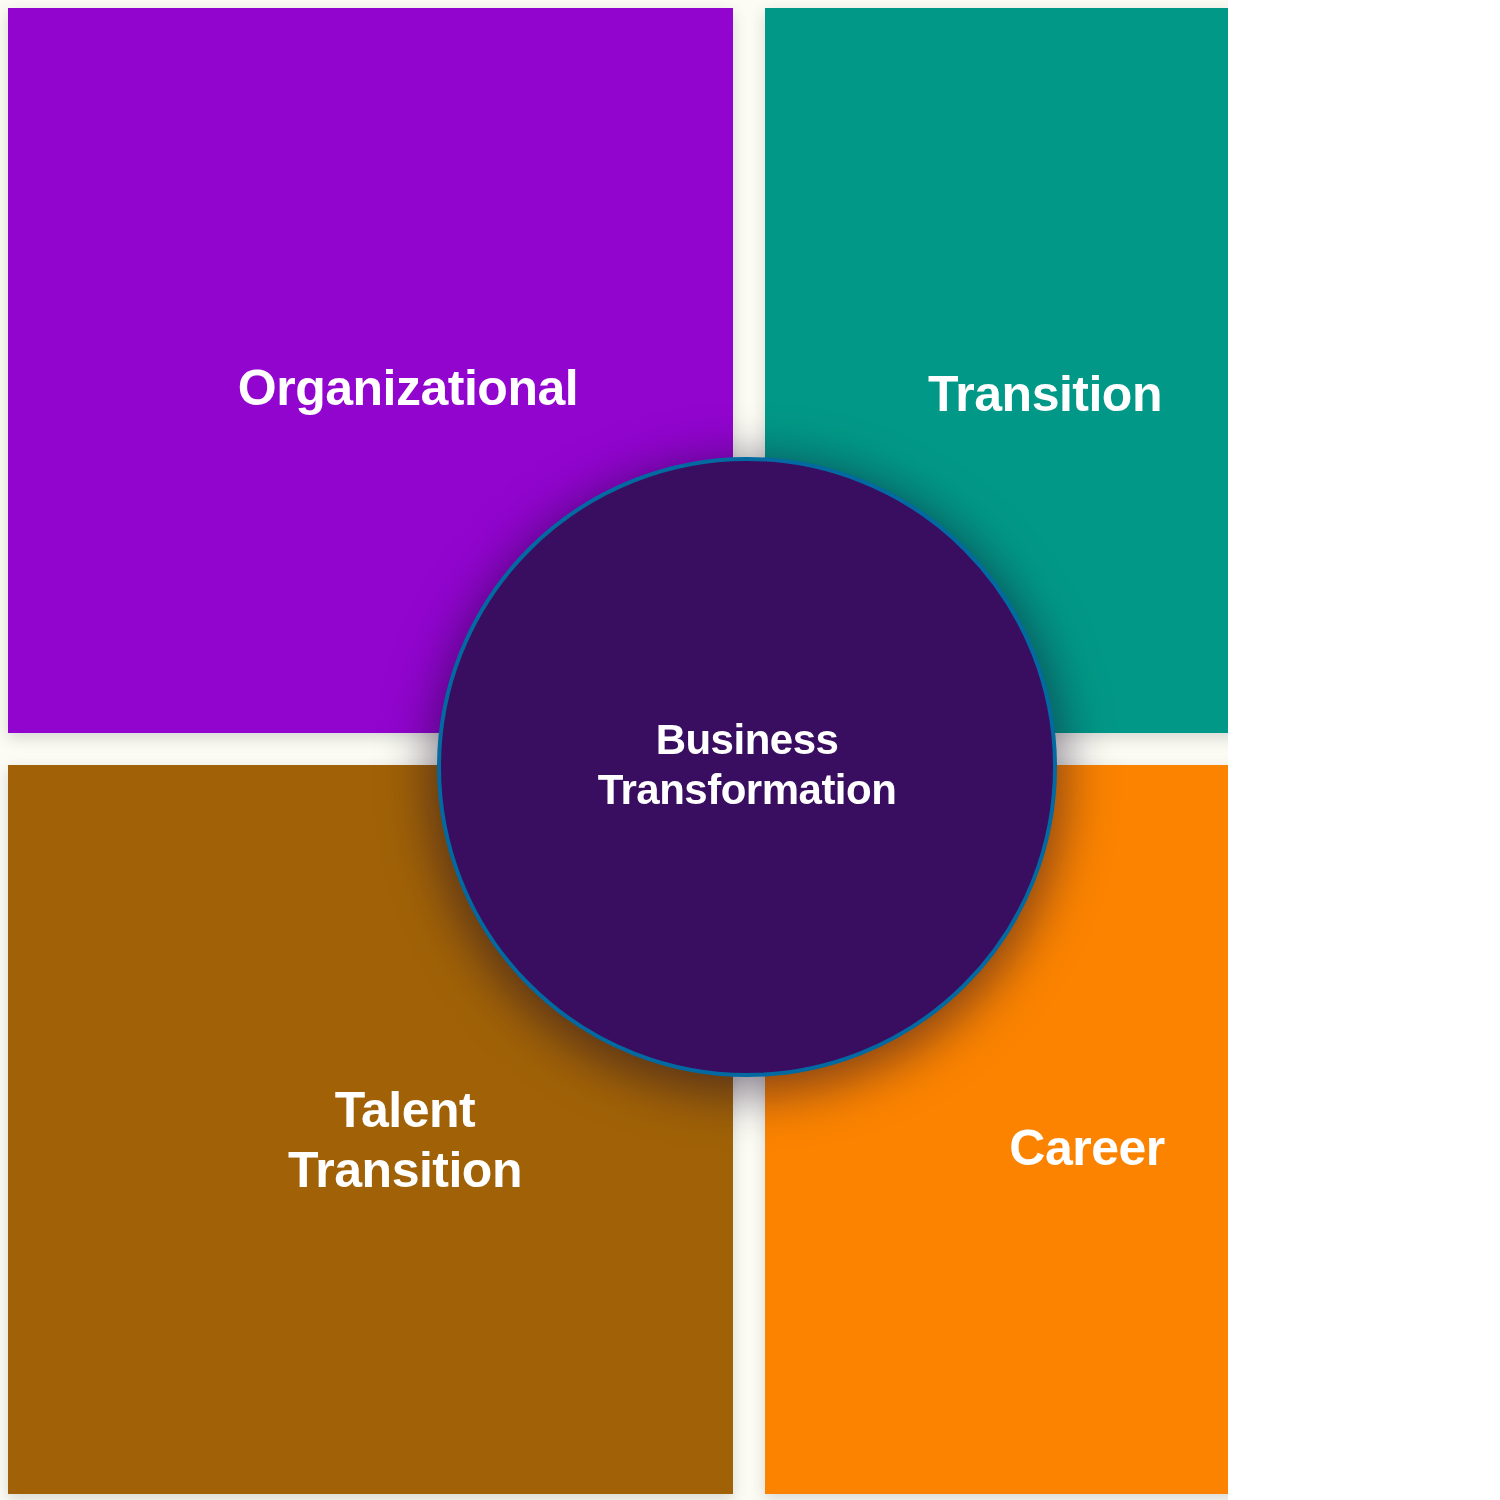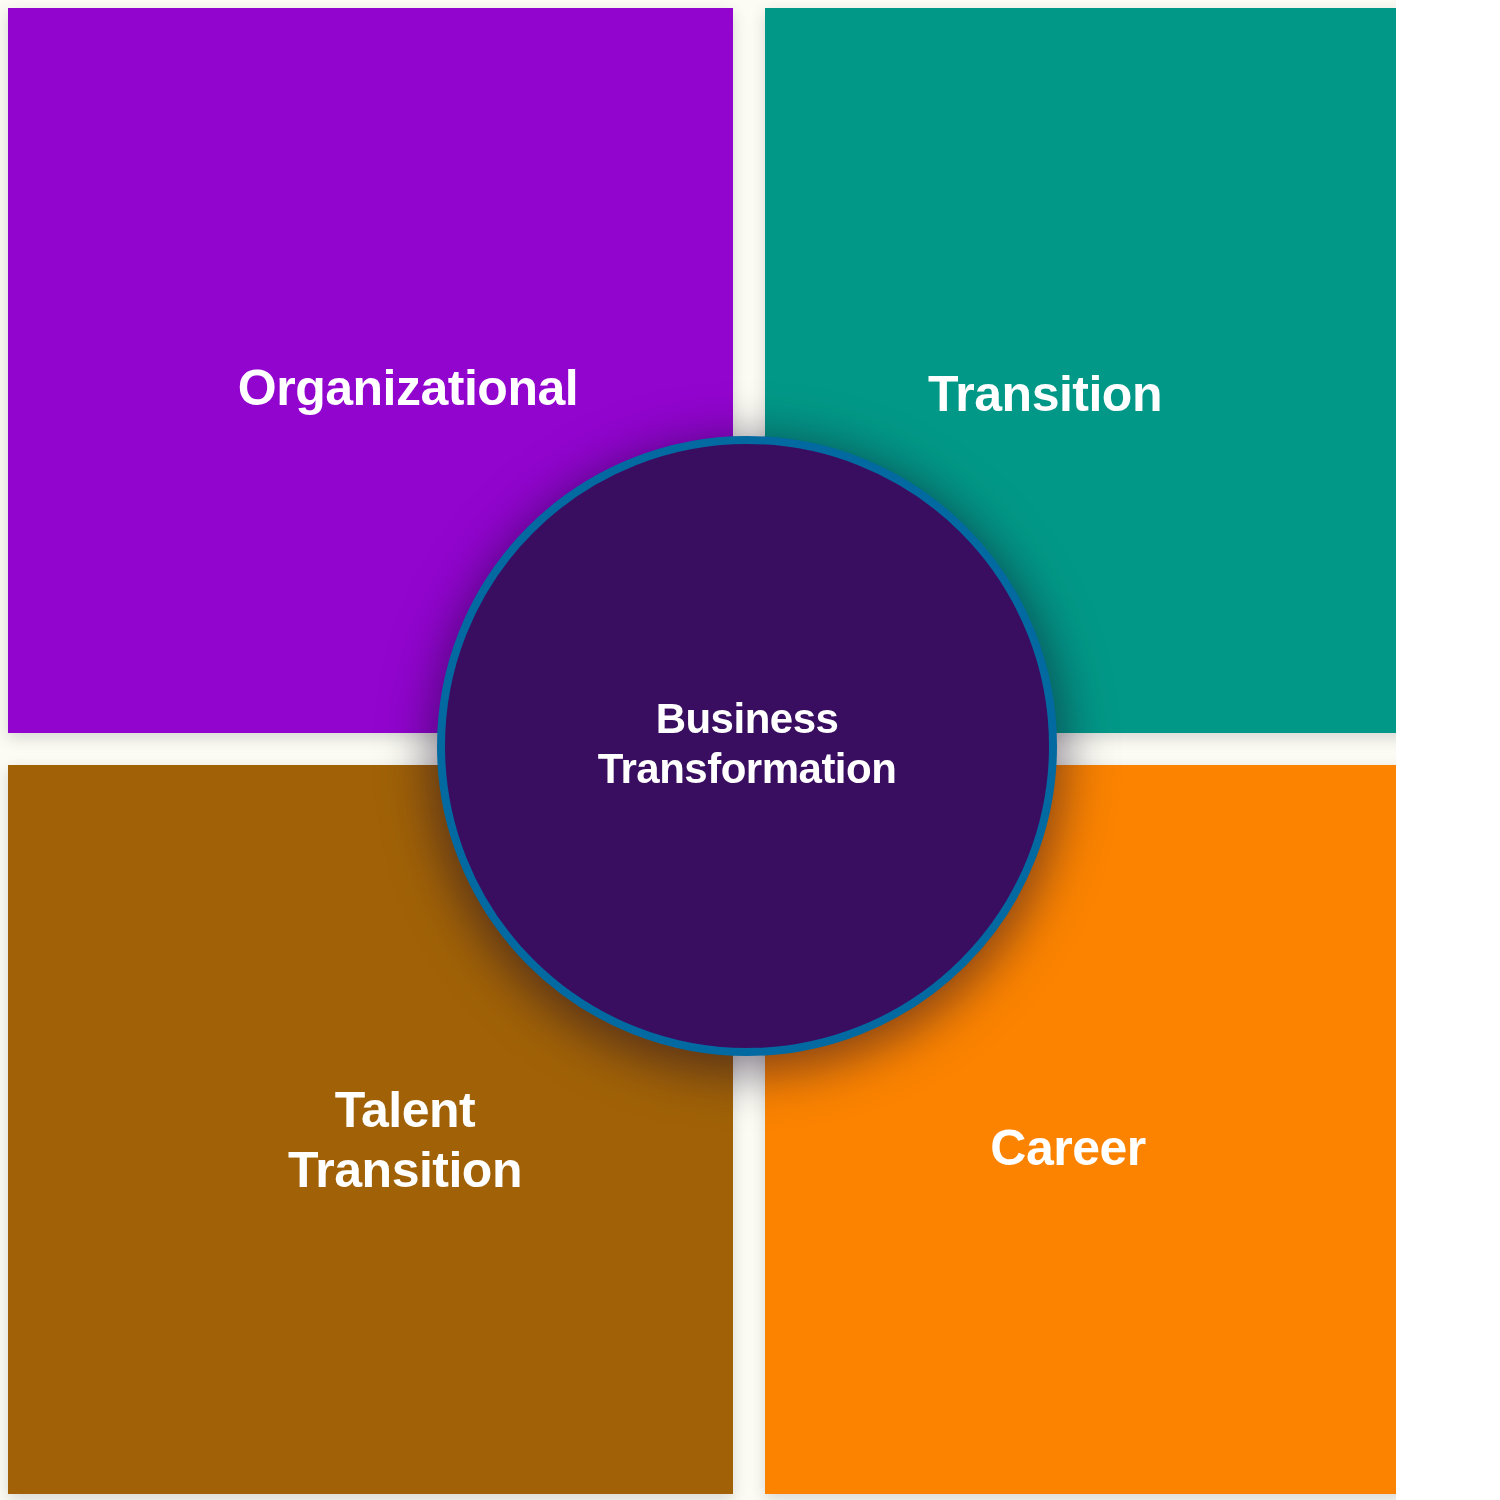--- a/index.html
+++ b/index.html
@@ -1,26 +1,25 @@
 <!DOCTYPE html>
 <html><head>
 <meta charset="utf-8">
 <style>
   html, body {
     margin: 0;
     padding: 0;
   }
   .canvas {
     position: relative;
-    width: 1368px;
+    width: 1228px;
     height: 1500px;
     background: #FCFCF4;
     overflow: hidden;
     font-family: "Liberation Sans", sans-serif;
-    padding-left: 28px;
   }
   .quadrant {
     position: absolute;
     box-shadow: 0 5px 14px rgba(50, 50, 70, 0.18);
   }
   .quadrant.tl { left: 8px;   top: 8px;   width: 725px; height: 725px; }
   .quadrant.tr { left: 765px; top: 8px;   width: 729px; height: 725px; }
   .quadrant.bl { left: 8px;   top: 765px; width: 725px; height: 729px; }
   .quadrant.br { left: 765px; top: 765px; width: 729px; height: 729px; }
 
@@ -31,30 +30,30 @@
     color: #FFFFFF;
     font-weight: 700;
     font-size: 50px;
     line-height: 1.2;
     letter-spacing: -0.5px;
     white-space: nowrap;
   }
   .tl .q-label { left: 400px; top: 380px; }   
   .tr .q-label { left: 280px; top: 386px; }   
   .bl .q-label { left: 397px; top: 375px; }   
-  .br .q-label { left: 303px; top: 383px; }   
+  .br .q-label { left: 322px; top: 383px; }   
 
   .center-circle {
     position: absolute;
     left: 437px;
-    top: 436px;
+    top: 457px;
     width: 620px;
     height: 620px;
     box-sizing: border-box;
-    border: 8px solid #0369a1;
+    border: 4px solid #0369a1;
     border-radius: 50%;
     box-shadow: 0 10px 48px 8px rgba(22, 8, 42, 0.5);
     display: flex;
     align-items: center;
     justify-content: center;
   }
   .center-label {
     text-align: center;
     color: #FFFFFF;
     font-weight: 700;

